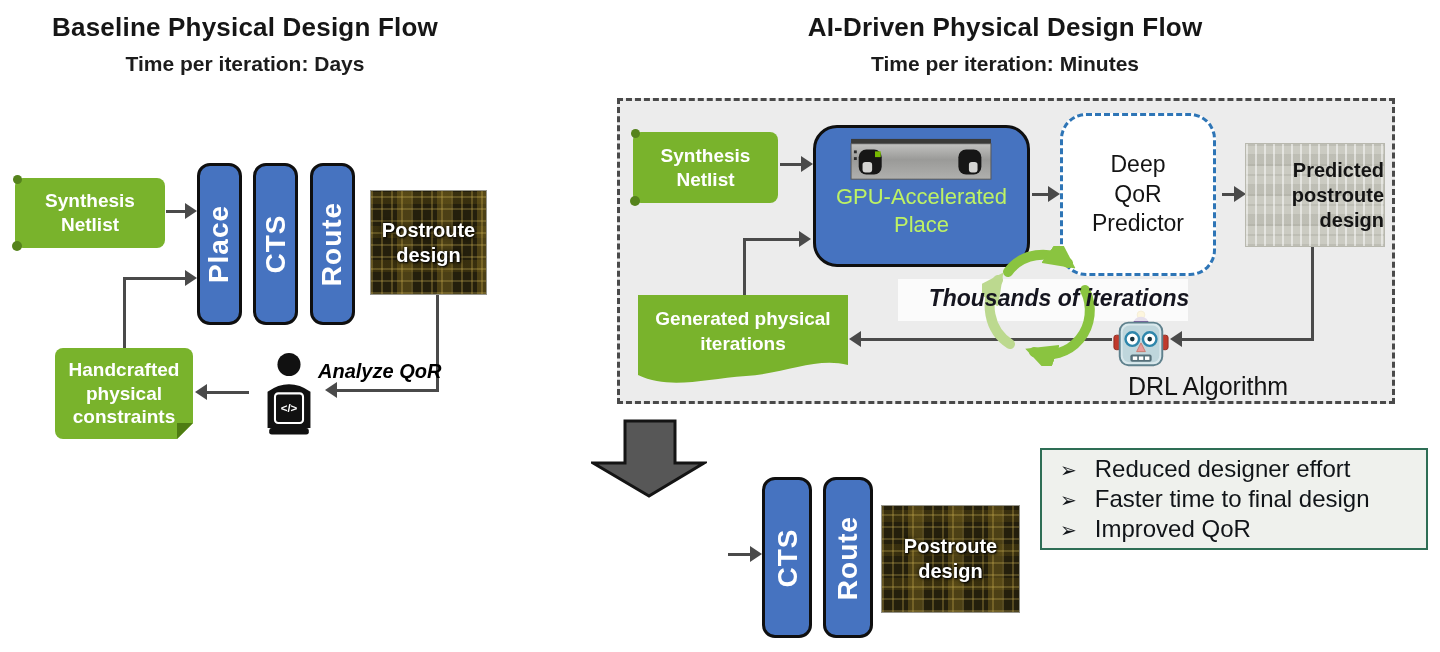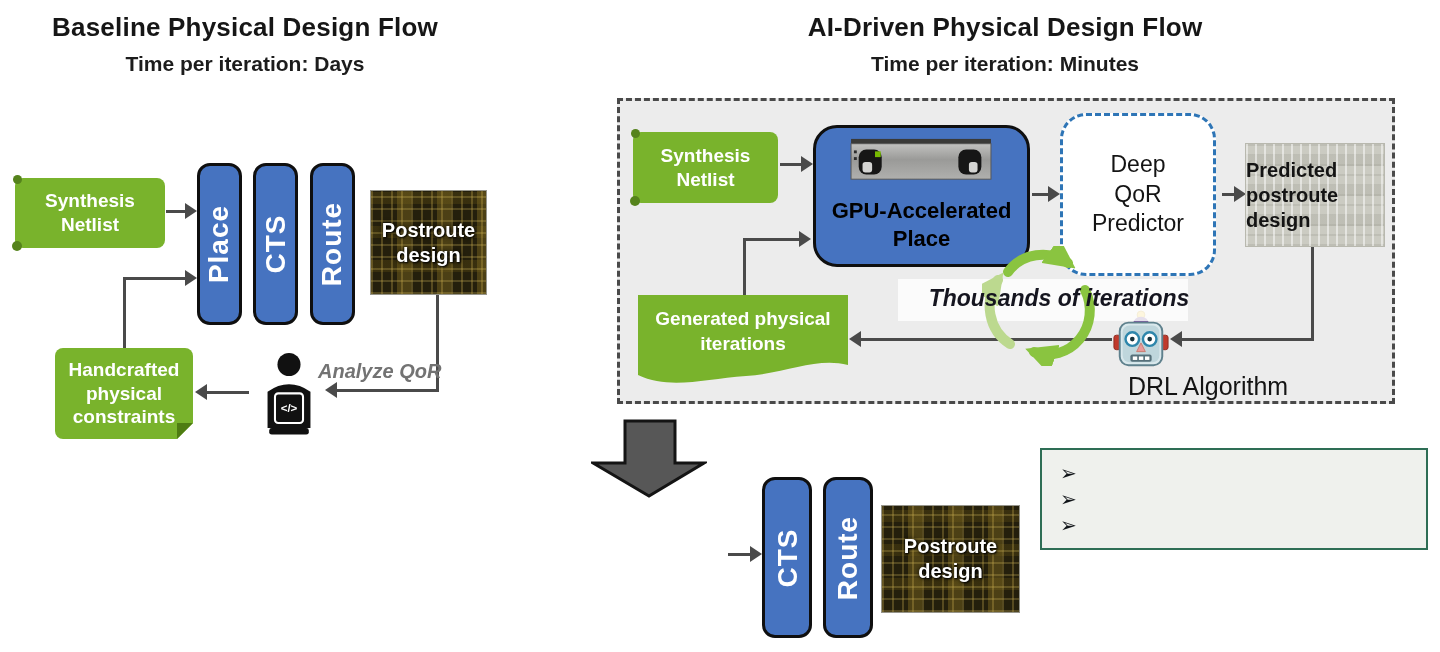--- a/index.html
+++ b/index.html
@@ -33,22 +33,22 @@
   .line { background:#4a4a4a; z-index:1; }
   .ah-r { width:0; height:0; border-left:12px solid #4a4a4a; border-top:8px solid transparent;
           border-bottom:8px solid transparent; z-index:1; }
   .ah-l { width:0; height:0; border-right:12px solid #4a4a4a; border-top:8px solid transparent;
           border-bottom:8px solid transparent; z-index:1; }
 
   
   .panel { background:#ececec; border:3px dashed #4a4a4a; z-index:0; }
 
   .gpu-box { background:#4673c0; border:3px solid #0f0f0f; border-radius:24px; z-index:2;
-             color:#000000; font-size:22px; font-weight:700; text-align:center; line-height:1.3;
-             display:flex; align-items:flex-end; justify-content:center; padding-bottom:10px; }
+             color:#bef264; font-size:22px; font-weight:400; text-align:center; line-height:1.3;
+             display:flex; align-items:flex-end; justify-content:center; padding-bottom:24px; }
   .qor-box { background:#ffffff; border:3px dashed #2e75b6; border-radius:26px; z-index:2;
              color:#141414; font-size:23px; font-weight:500; line-height:1.3; text-align:center;
              display:flex; flex-direction:column; align-items:center; justify-content:center; }
 
   
   .chip-gold { background-color:#241f0c;
     background-image:
       repeating-linear-gradient(90deg, rgba(205,175,80,.30) 0 2px, transparent 2px 10px),
       repeating-linear-gradient(0deg,  rgba(215,188,92,.26) 0 2px, transparent 2px 12px),
       repeating-linear-gradient(90deg, transparent 0 26px, rgba(125,104,32,.45) 26px 40px),
@@ -56,28 +56,28 @@
     border:1px solid #96958c; z-index:2;
     display:flex; align-items:center; justify-content:center; text-align:center; }
   .chip-gold .lbl { color:#fff; font-size:20px; font-weight:700; line-height:1.25;
                     text-shadow:0 0 5px #000,1px 1px 2px #000; }
   .chip-faded { background-color:#cbcbc2;
     background-image:
       repeating-linear-gradient(90deg, rgba(255,255,255,.5) 0 2px, transparent 2px 9px),
       repeating-linear-gradient(0deg,  rgba(162,162,152,.32) 0 2px, transparent 2px 10px),
       repeating-linear-gradient(0deg,  transparent 0 20px, rgba(178,178,168,.5) 20px 30px);
     border:1px solid #b8b8ae; z-index:2;
-    display:flex; align-items:center; justify-content:center; text-align:left; }
+    display:flex; align-items:center; justify-content:center; text-align:right; }
   .chip-faded .lbl { color:#141414; font-size:20px; font-weight:600; line-height:1.25; }
 
   .iter-band { background:rgba(255,255,255,.8); z-index:3; }
   .iter-text { font-style:italic; font-weight:600; font-size:23px; color:#15151f;
                text-align:center; z-index:5; }
   .drl-label { font-size:25px; font-weight:500; color:#141414; text-align:center; z-index:2; }
-  .analyze   { font-style:italic; font-weight:600; font-size:20px; color:#737373; z-index:2; }
+  .analyze   { font-style:italic; font-weight:600; font-size:20px; color:#000000; z-index:2; }
 
   .tanbox { background:#dfd2a2; border:1px solid #c9bb8a; z-index:2; color:#141414;
             font-size:20px; font-weight:500; line-height:1.45; text-align:center;
             display:flex; align-items:center; justify-content:center; }
 
   .benefits { background:#eff1ed; border:2px solid #2e6e55; z-index:2;
               display:flex; flex-direction:column; justify-content:center; padding:8px 18px; gap:2px; }
   .benefit-row { display:flex; align-items:baseline; font-size:24px; font-weight:500; color:#101418; }
   .benefit-bullet { font-size:20px; margin-right:18px; color:#101418; }
 
@@ -261,22 +261,25 @@
     <span>Route</span>
   </div>
 
   <div class="abs chip-gold" style="left:881px; top:505px; width:139px; height:108px;">
     <span class="lbl">Postroute design</span>
   </div>
 
   <div class="abs benefits" style="left:1040px; top:448px; width:388px; height:102px;">
     <div class="benefit-row">
       <span class="benefit-bullet">➢</span>
+      <span>Reduced designer effort</span>
     </div>
     <div class="benefit-row">
       <span class="benefit-bullet">➢</span>
+      <span>Faster time to final design</span>
     </div>
     <div class="benefit-row">
       <span class="benefit-bullet">➢</span>
+      <span>Improved QoR</span>
     </div>
   </div>
 
 </div>
 
 </body></html>

